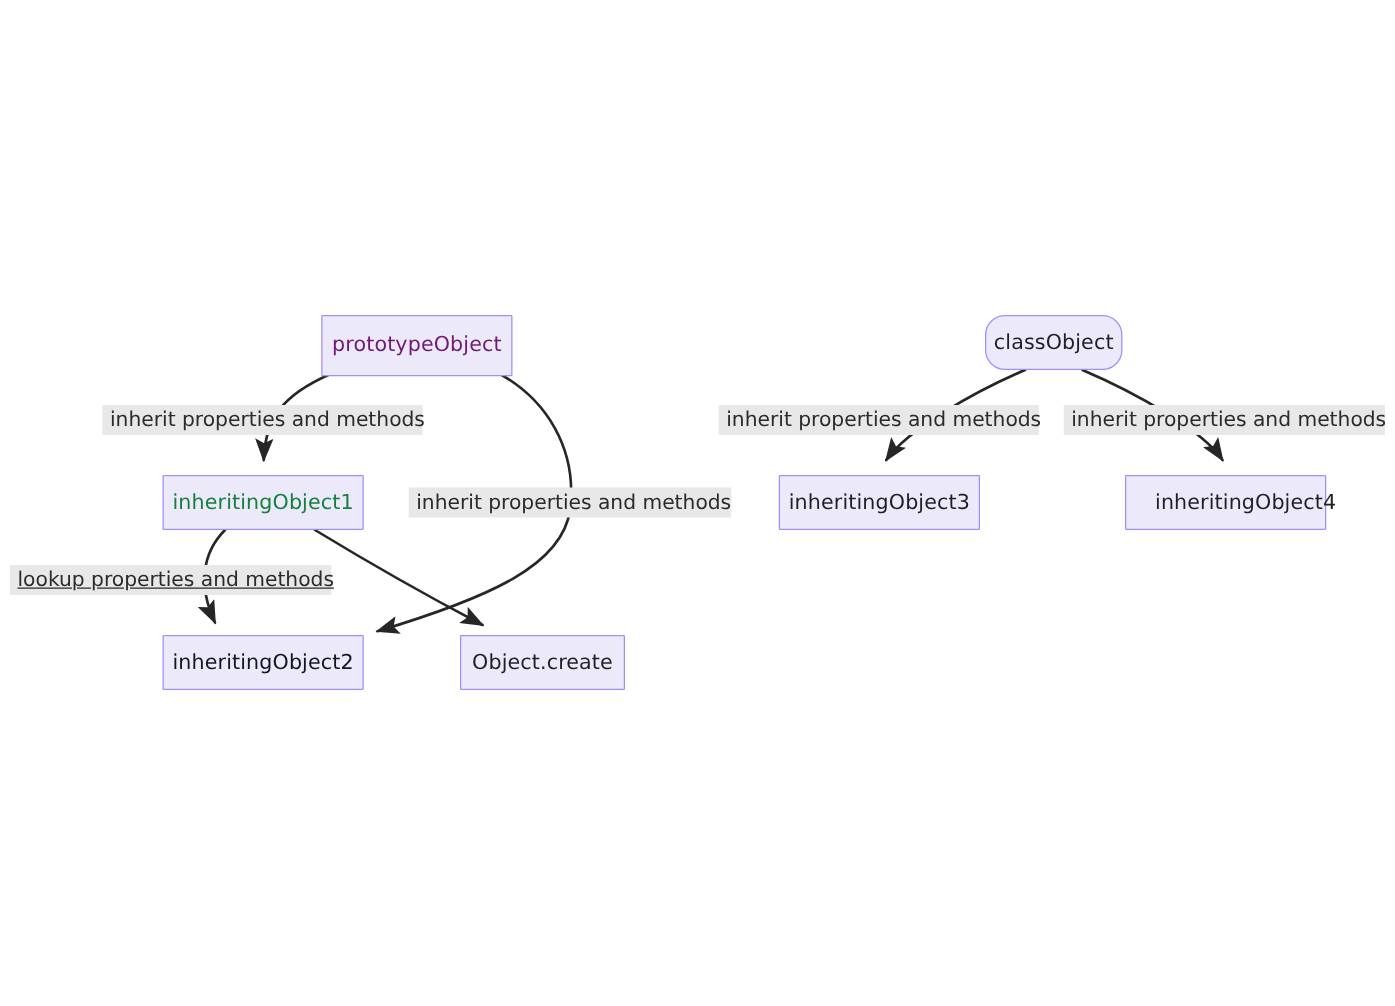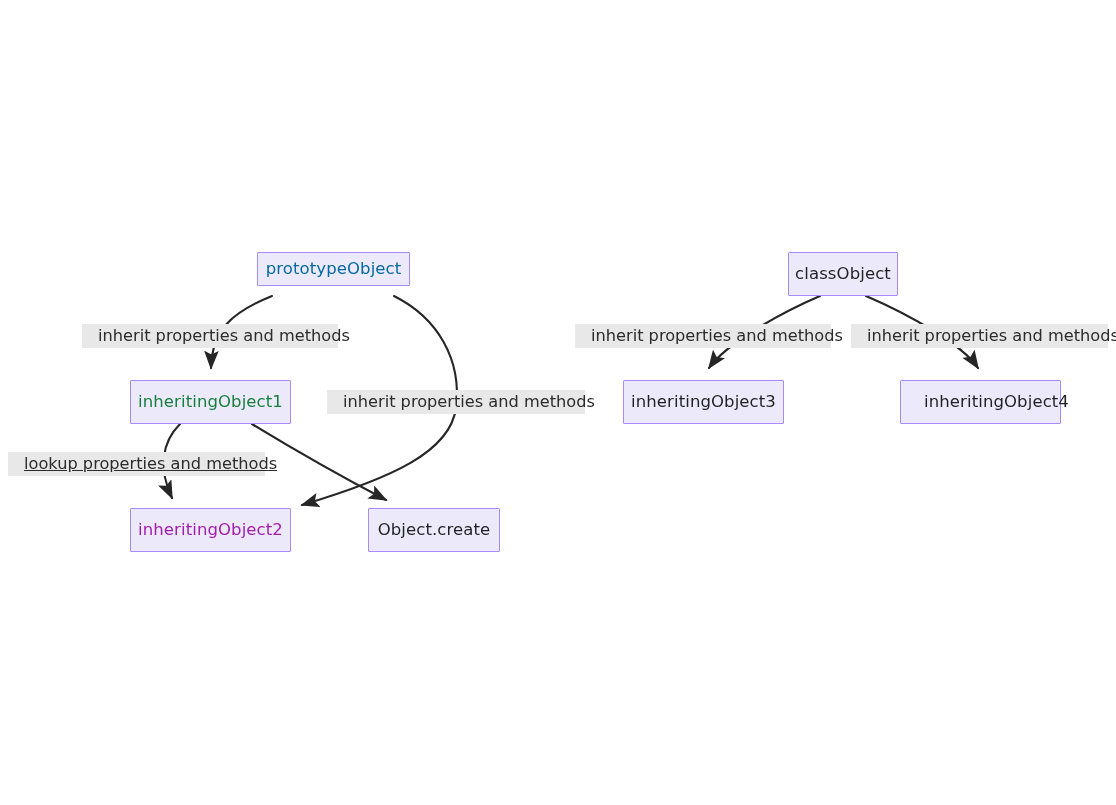--- a/index.html
+++ b/index.html
@@ -44,21 +44,21 @@
     white-space: nowrap;
   }
   .edge-label {
     position: absolute;
     box-sizing: border-box;
     background: #E8E8E8;
     color: #2b2b2b;
     font-size: 16.2px;
     line-height: 24px;
     height: 24px;
-    padding: 0 16px;
+    padding: 0 6px;
     white-space: nowrap;
     text-align: right;
   }
 </style>
 </head>
 <body style="background: rgb(255, 255, 255);">
 
 <div id="diagram-canvas">
 
   <svg id="edge-layer" viewBox="0 0 1116 805" width="1116" height="805" xmlns="http://www.w3.org/2000/svg">
@@ -76,21 +76,21 @@
       <path marker-end="url(#arrowhead)" d="M 866,296 C 908,314 962,344 978,368" stroke="#262626"></path>
     </g>
   </svg>
 
   <div class="edge-label" style="left: 82px; top: 324px; width: 256px; background: rgb(232, 232, 232); color: rgb(43, 43, 43);">inherit properties and methods</div>
   <div class="edge-label" style="left: 327px; top: 390px; width: 258px; background: rgb(232, 232, 232); color: rgb(43, 43, 43);">inherit properties and methods</div>
   <div class="edge-label" style="left: 8px; top: 452px; width: 257px; background: rgb(232, 232, 232); color: rgb(43, 43, 43); text-decoration: underline;">lookup properties and methods</div>
   <div class="edge-label" style="left: 575px; top: 324px; width: 256px; background: rgb(232, 232, 232); color: rgb(43, 43, 43);">inherit properties and methods</div>
   <div class="edge-label" style="left: 851px; top: 324px; width: 257px; background: rgb(232, 232, 232); color: rgb(43, 43, 43);">inherit properties and methods</div>
 
-  <div class="node" style="left: 257px; top: 252px; width: 153px; height: 34px; background: rgb(236, 234, 250); border-color: rgb(167, 139, 250); color: #0369a1;">prototypeObject</div>
+  <div class="node" style="left: 257px; top: 252px; width: 153px; height: 49px; background: rgb(236, 234, 250); border-color: rgb(167, 139, 250); color: #701a75;">prototypeObject</div>
   <div class="node" style="left: 130px; top: 380px; width: 161px; height: 44px; background: rgb(236, 234, 250); border-color: rgb(167, 139, 250); color: #15803d;">inheritingObject1</div>
-  <div class="node" style="left: 130px; top: 508px; width: 161px; height: 44px; background: rgb(236, 234, 250); border-color: rgb(167, 139, 250); color: #a21caf;">inheritingObject2</div>
+  <div class="node" style="left: 130px; top: 508px; width: 161px; height: 44px; background: rgb(236, 234, 250); border-color: rgb(167, 139, 250); color: #0f172a;">inheritingObject2</div>
   <div class="node" style="left: 368px; top: 508px; width: 132px; height: 44px; background: rgb(236, 234, 250); border-color: rgb(167, 139, 250); color: rgb(31, 32, 35);">Object.create</div>
-  <div class="node" style="left: 788px; top: 252px; width: 110px; height: 44px; background: rgb(236, 234, 250); border-color: rgb(167, 139, 250); color: rgb(31, 32, 35);">classObject</div>
+  <div class="node" style="left: 788px; top: 252px; width: 110px; height: 44px; background: rgb(236, 234, 250); border-color: rgb(167, 139, 250); color: rgb(31, 32, 35); border-radius: 16px;">classObject</div>
   <div class="node" style="left: 623px; top: 380px; width: 161px; height: 44px; background: rgb(236, 234, 250); border-color: rgb(167, 139, 250); color: rgb(31, 32, 35);">inheritingObject3</div>
   <div class="node" style="left: 900px; top: 380px; width: 161px; height: 44px; background: rgb(236, 234, 250); border-color: rgb(167, 139, 250); color: rgb(31, 32, 35); padding-left: 32px;">inheritingObject4</div>
 
 </div>
 
 </body></html>

